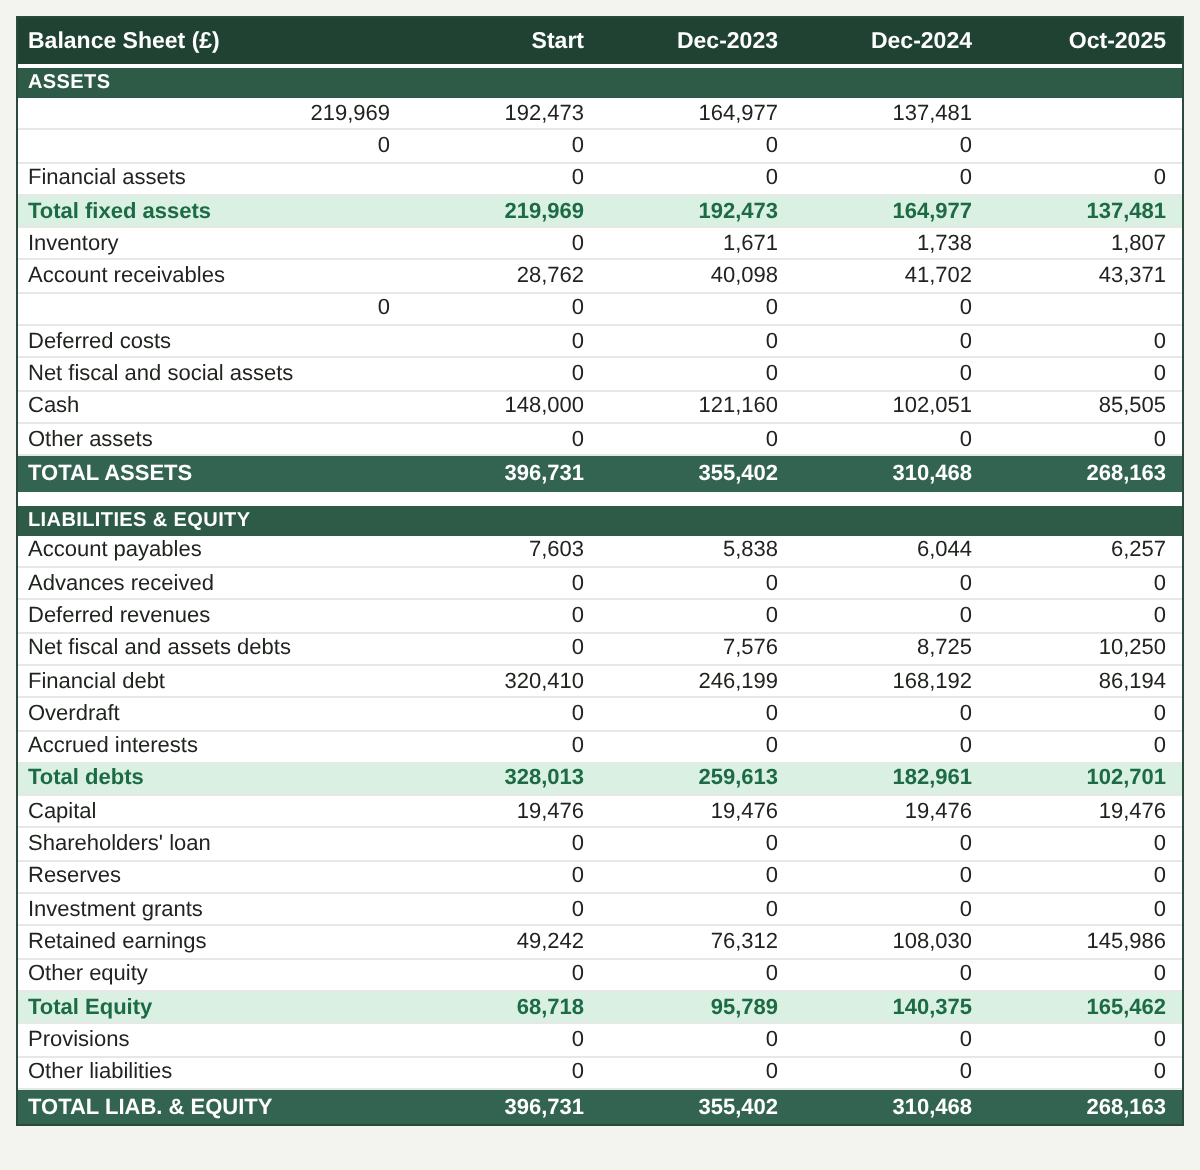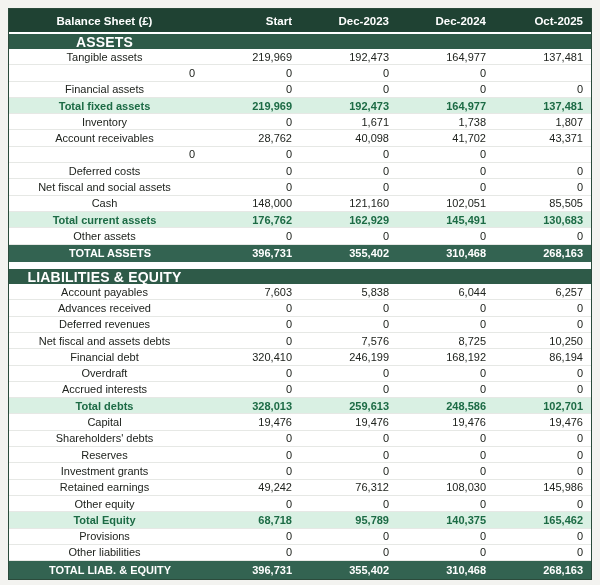--- a/index.html
+++ b/index.html
@@ -28,37 +28,37 @@
     border: 1px solid var(--table-border);
   }
   .row {
     display: grid;
     grid-template-columns: 1fr repeat(4, 97px);
     align-items: center;
     padding-right: 8px;
     height: 16.3px;
   }
   .cell { white-space: nowrap; overflow: hidden; }
-  .cell.label { padding-left: 5px; text-align: center; }
+  .cell.label { padding-left: 5px; text-align: left; }
   .cell.num { text-align: right; }
 
   .header-row {
     height: 23px;
     background: var(--header-bg);
     color: var(--header-text);
     font-size: 11.5px;
     font-weight: bold;
     margin-bottom: 2px;
   }
   .section-block + .section-block { margin-top: 7px; }
   .section-header {
     height: 15px;
     background: var(--section-bg);
     color: var(--header-text);
-    font-size: 14px;
+    font-size: 10px;
     font-weight: bold;
     letter-spacing: 0.2px;
   }
   .row.normal {
     background: #ffffff;
     color: var(--body-text);
     font-size: 11px;
     border-bottom: 1px solid var(--row-border);
   }
   .row.subtotal {
@@ -67,41 +67,39 @@
     font-size: 11px;
     font-weight: bold;
     border-bottom: 1px solid var(--row-border);
   }
   .row.total {
     height: 17.5px;
     background: var(--total-bg);
     color: var(--header-text);
     font-size: 11px;
     font-weight: bold;
-    padding-left: 11px;
   }
 </style>
 </head>
 <body>
 
 <div class="sheet">
   <div class="row header-row">
     <div class="cell label">Balance Sheet (£)</div>
     <div class="cell num">Start</div>
     <div class="cell num">Dec-2023</div>
     <div class="cell num">Dec-2024</div>
     <div class="cell num">Oct-2025</div>
   </div>
   <div id="table-body">
       <div class="section-block">
         <div class="row section-header">
           <div class="cell label">ASSETS</div>
         </div>
         <div class="row normal">
-          <div class="cell label">Tangible assets</div>
           <div class="cell num">219,969</div>
           <div class="cell num">192,473</div>
           <div class="cell num">164,977</div>
           <div class="cell num">137,481</div>
         </div>
         <div class="row normal">
           <div class="cell num">0</div>
           <div class="cell num">0</div>
           <div class="cell num">0</div>
           <div class="cell num">0</div>
@@ -154,27 +152,20 @@
           <div class="cell num">0</div>
           <div class="cell num">0</div>
         </div>
         <div class="row normal">
           <div class="cell label">Cash</div>
           <div class="cell num">148,000</div>
           <div class="cell num">121,160</div>
           <div class="cell num">102,051</div>
           <div class="cell num">85,505</div>
         </div>
-        <div class="row subtotal">
-          <div class="cell label">Total current assets</div>
-          <div class="cell num">176,762</div>
-          <div class="cell num">162,929</div>
-          <div class="cell num">145,491</div>
-          <div class="cell num">130,683</div>
-        </div>
         <div class="row normal">
           <div class="cell label">Other assets</div>
           <div class="cell num">0</div>
           <div class="cell num">0</div>
           <div class="cell num">0</div>
           <div class="cell num">0</div>
         </div>
         <div class="row total">
           <div class="cell label">TOTAL ASSETS</div>
           <div class="cell num">396,731</div>
@@ -233,32 +224,32 @@
           <div class="cell label">Accrued interests</div>
           <div class="cell num">0</div>
           <div class="cell num">0</div>
           <div class="cell num">0</div>
           <div class="cell num">0</div>
         </div>
         <div class="row subtotal">
           <div class="cell label">Total debts</div>
           <div class="cell num">328,013</div>
           <div class="cell num">259,613</div>
-          <div class="cell num">248,586</div>
+          <div class="cell num">182,961</div>
           <div class="cell num">102,701</div>
         </div>
         <div class="row normal">
           <div class="cell label">Capital</div>
           <div class="cell num">19,476</div>
           <div class="cell num">19,476</div>
           <div class="cell num">19,476</div>
           <div class="cell num">19,476</div>
         </div>
         <div class="row normal">
-          <div class="cell label">Shareholders' debts</div>
+          <div class="cell label">Shareholders' loan</div>
           <div class="cell num">0</div>
           <div class="cell num">0</div>
           <div class="cell num">0</div>
           <div class="cell num">0</div>
         </div>
         <div class="row normal">
           <div class="cell label">Reserves</div>
           <div class="cell num">0</div>
           <div class="cell num">0</div>
           <div class="cell num">0</div>

